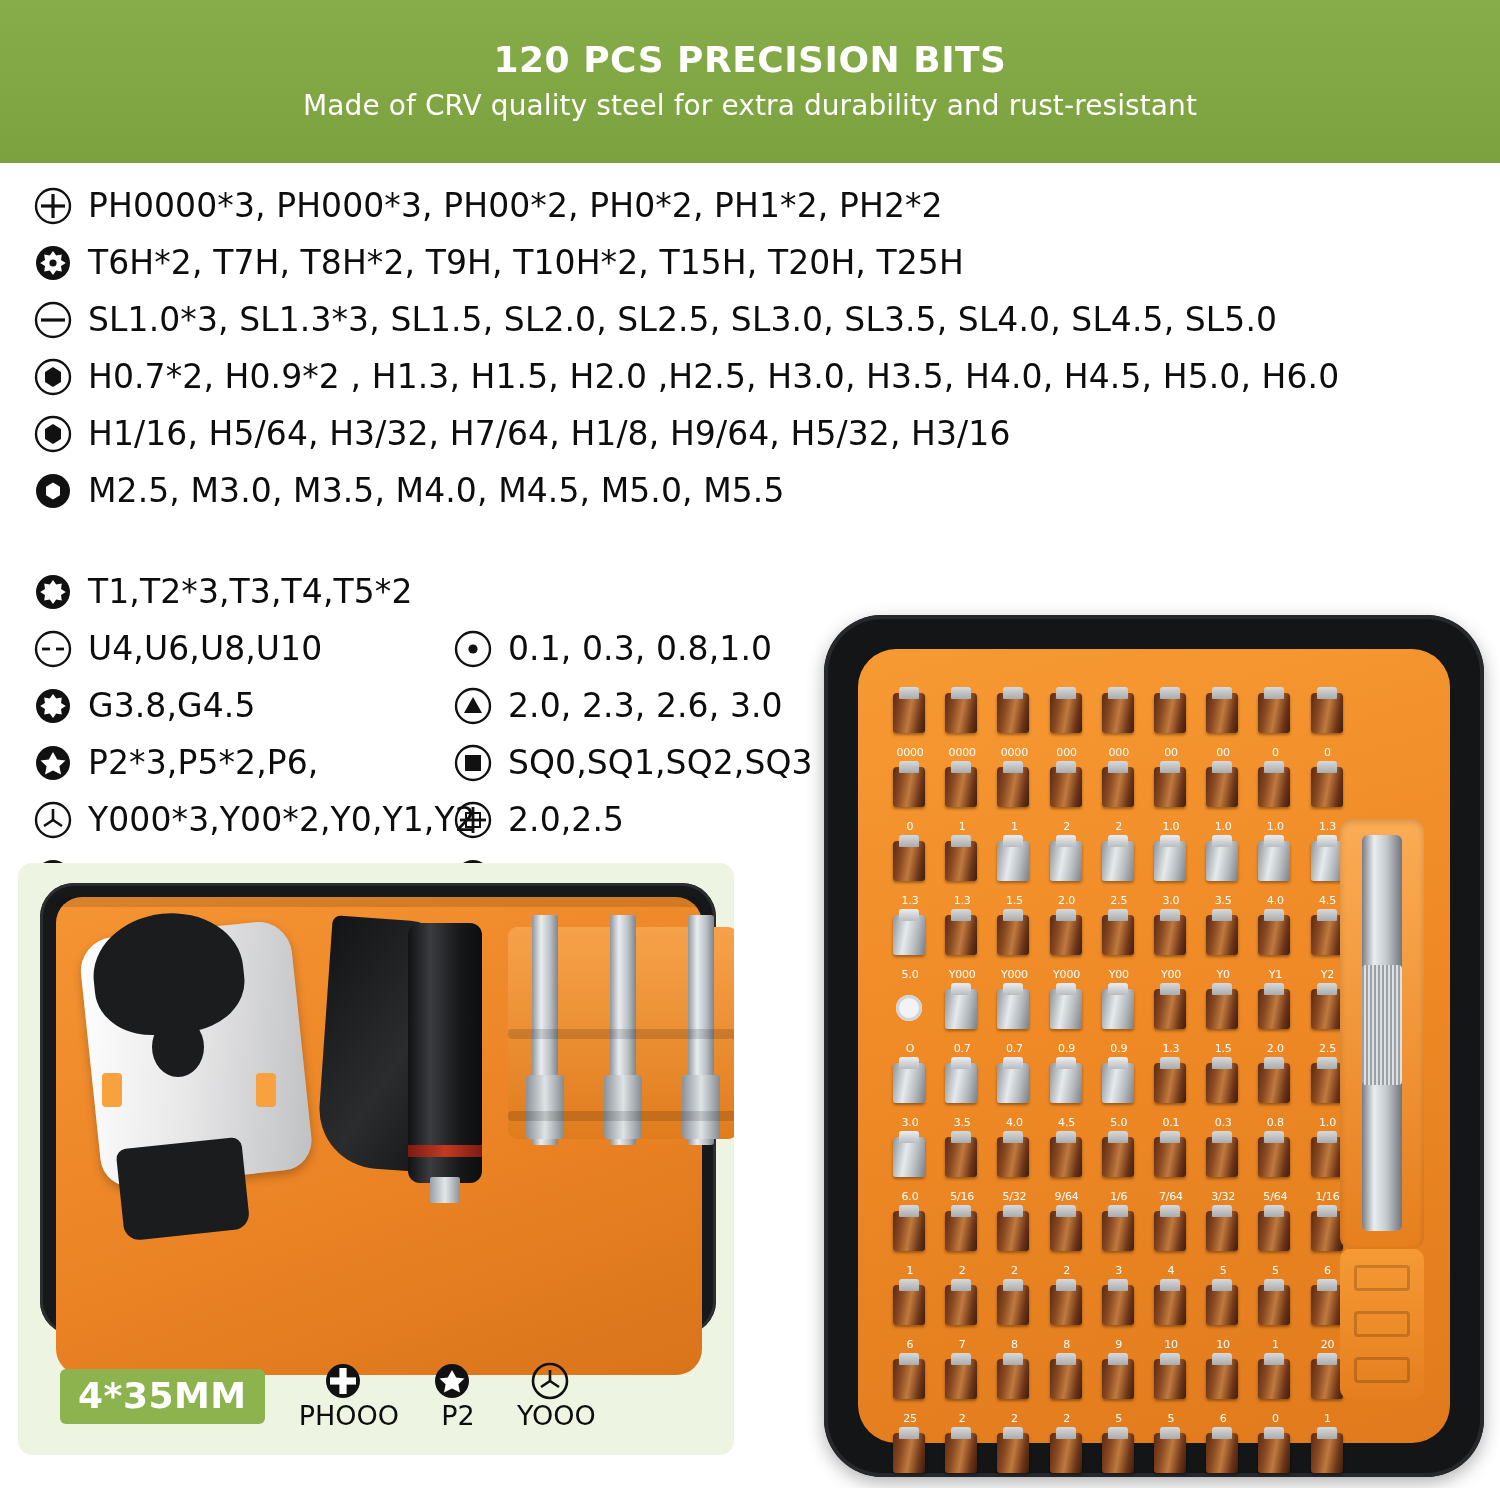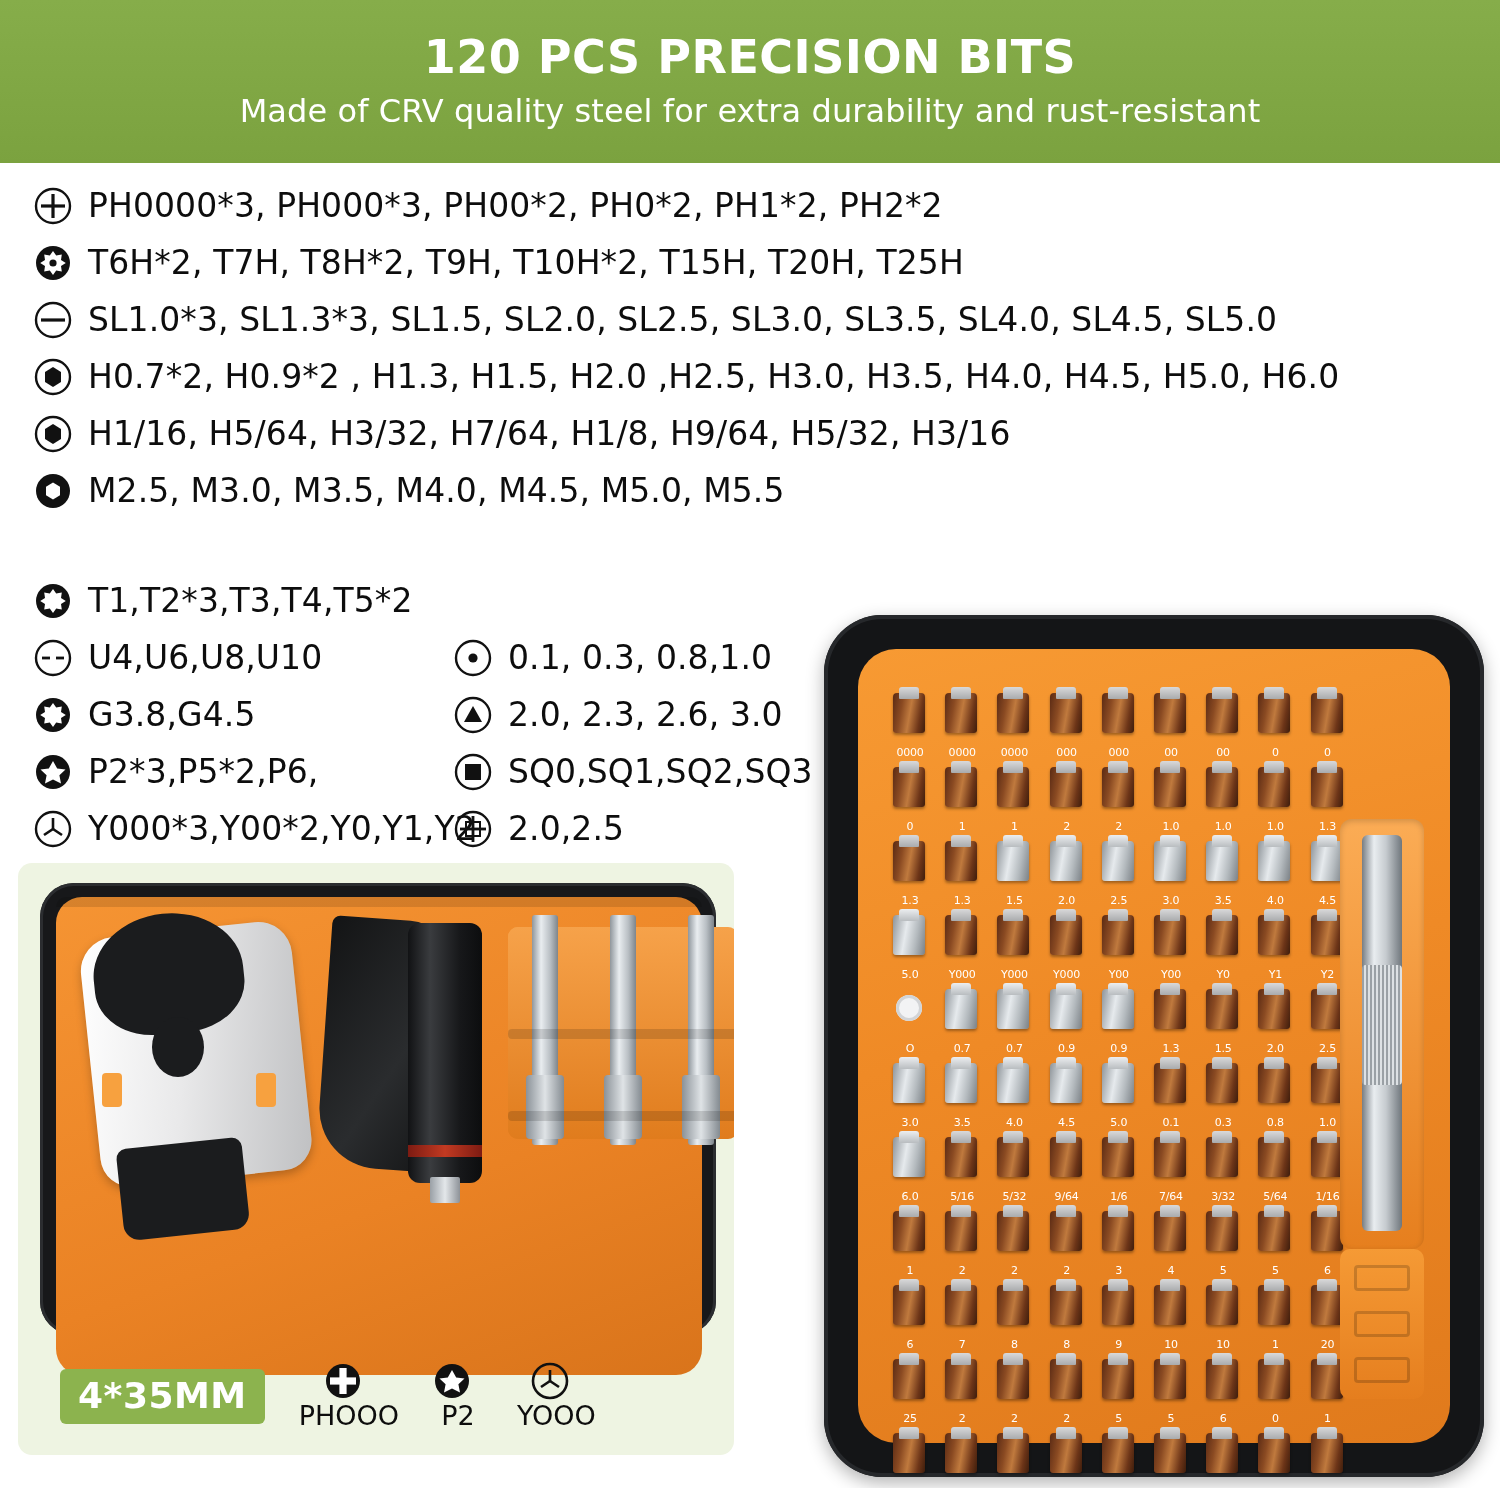--- a/index.html
+++ b/index.html
@@ -19,28 +19,28 @@
     height: 163px;
     background: #7fa843;
     background: linear-gradient(180deg, #86ad4a 0%, #7ba23f 100%);
     display: flex;
     flex-direction: column;
     align-items: center;
     justify-content: center;
     color: #ffffff;
   }
   .header-title {
-    font-size: 46px;
+    font-size: 36px;
     font-weight: bold;
     letter-spacing: 0.5px;
     line-height: 1.05;
     margin-bottom: 10px;
   }
   .header-sub {
-    font-size: 32px;
+    font-size: 28px;
     font-weight: normal;
     letter-spacing: 0.1px;
   }
 
   
   .main {
     position: relative;
     width: 1500px;
     height: 1325px;
   }
@@ -67,21 +67,21 @@
 
   
   .spec-two {
     position: absolute;
     left: 34px;
     top: 400px;
     width: 1000px;
   }
   .two-row {
     display: flex;
-    align-items: flex-end;
+    align-items: center;
     height: 57px;
   }
   .two-col {
     display: flex;
     align-items: center;
     width: 420px;
   }
   .two-col.right { width: 480px; }
   .two-col .ic { margin-right: 16px; flex: 0 0 auto; }
 

